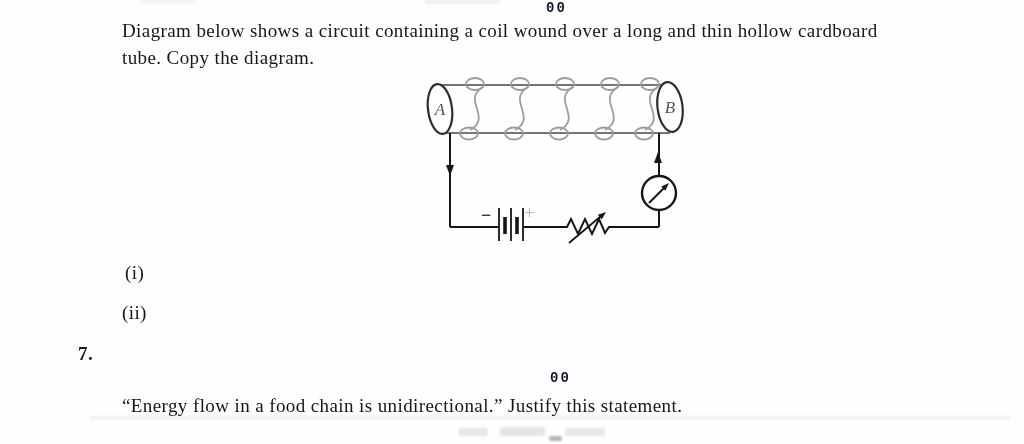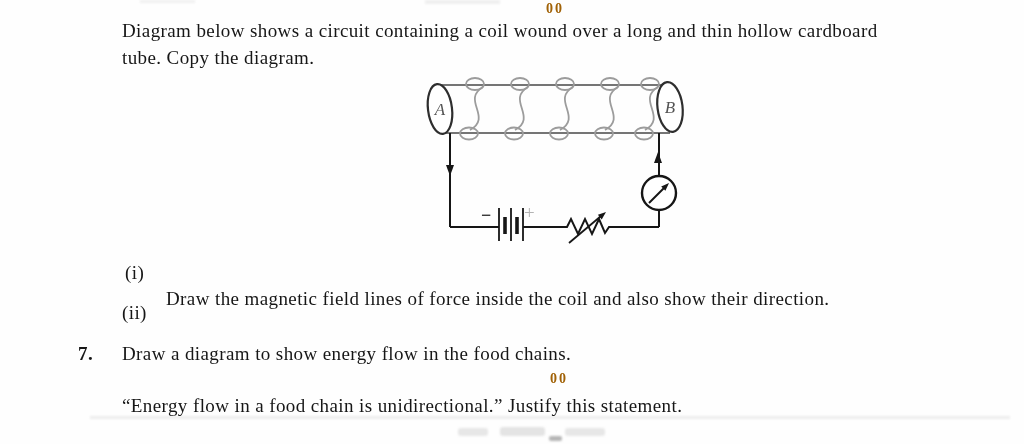--- a/index.html
+++ b/index.html
@@ -3,22 +3,22 @@
 <meta charset="utf-8">
 <style>
   html,body{margin:0;padding:0;background:#ffffff;}
   .page{
     position:relative;width:1024px;height:444px;background:#fefefe;
     font-family:"Liberation Serif", serif;color:#161616;overflow:hidden;
   }
   .t{position:absolute;font-size:19px;letter-spacing:0.4px;white-space:pre;line-height:24px;}
   .bold{font-weight:700;}
   .marker{
-    position:absolute;font-family:Liberation Serif, serif;font-weight:700;
-    font-size:14px;letter-spacing:2px;color:#a16207;line-height:15px;
+    position:absolute;font-family:Liberation Mono, monospace;font-weight:700;
+    font-size:14px;letter-spacing:2px;color:#0f172a;line-height:15px;
   }
   svg{position:absolute;left:0;top:0;}
   .artifacts{filter:blur(0.8px);}
 </style>
 </head>
 <body>
 
 <div class="page">
 
   <svg width="1024" height="444" viewBox="0 0 1024 444">
@@ -103,22 +103,20 @@
   </svg>
 
   <div class="marker" style="left:546px;top:1px">00</div>
 
   <div class="t" style="left:122px;top:46px">tube. Copy the diagram.</div>
   <div class="t" style="left:122px;top:19px">Diagram below shows a circuit containing a coil wound over a long and thin hollow cardboard</div>
 
   <div class="t" style="left:125px;top:261px">(i)</div>
 
   <div class="t" style="left:122px;top:301px">(ii)</div>
-  <div class="t" style="left:166px;top:287px">Draw the magnetic field lines of force inside the coil and also show their direction.</div>
 
   <div class="t bold" style="left:78px;top:342px">7.</div>
-  <div class="t" style="left:122px;top:342px">Draw a diagram to show energy flow in the food chains.</div>
 
   <div class="marker" style="left:550px;top:371px">00</div>
 
   <div class="t" style="left:122px;top:394px">“Energy flow in a food chain is unidirectional.” Justify this statement.</div>
 
 </div>
 
 </body></html>

